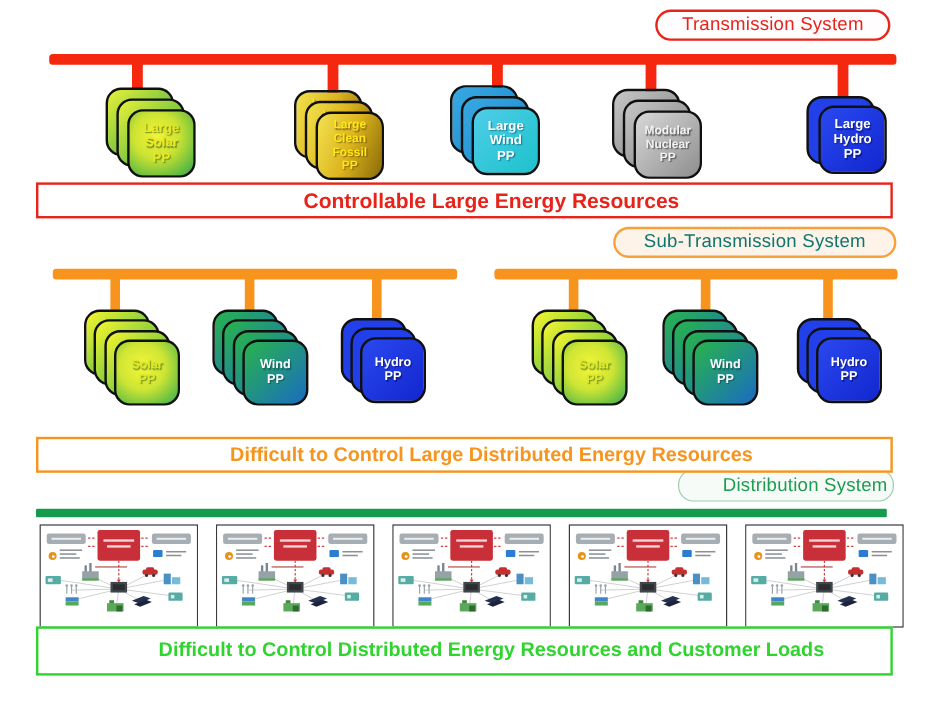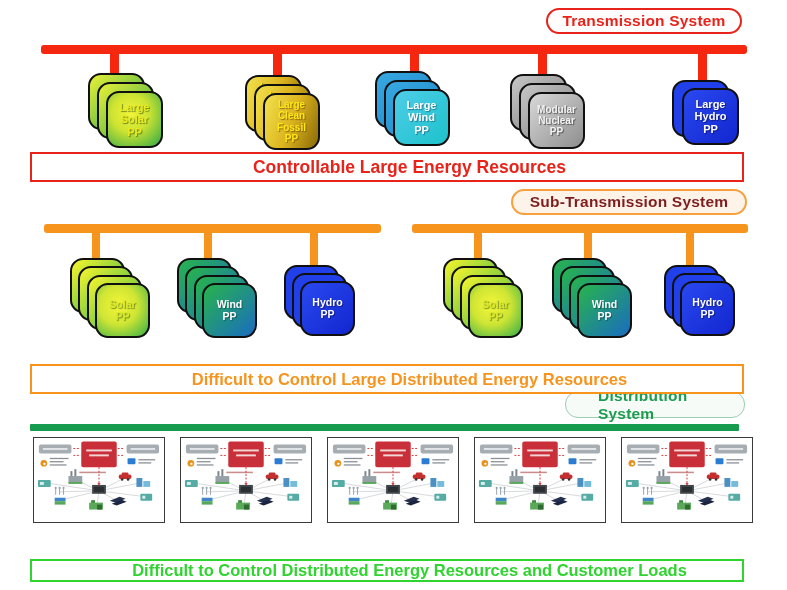--- a/index.html
+++ b/index.html
@@ -3,24 +3,24 @@
 <meta charset="utf-8">
 <style>
   html,body{margin:0;padding:0;background:#ffffff;}
   #canvas{
     position:relative;width:787px;height:590px;background:#ffffff;overflow:hidden;
     font-family:"Liberation Sans", sans-serif;
   }
   
   .sys-label{
     position:absolute;display:flex;align-items:center;justify-content:center;
-    font-weight:bold;box-sizing:border-box;letter-spacing:.2px;border-radius:13px;
+    font-weight:normal;box-sizing:border-box;letter-spacing:.2px;border-radius:13px;
   }
   .lbl-trans{left:546px;top:8px;width:196px;height:26px;border:2px solid #e8231a;color:#e8231a;font-size:15.5px;background:#fffdfd;}
-  .lbl-subtrans{left:511px;top:189px;width:236px;height:26px;border:2px solid #f7a03c;color:#7f1d1d;font-size:15.5px;background:#fdf3e9;}
+  .lbl-subtrans{left:511px;top:189px;width:236px;height:26px;border:2px solid #f7a03c;color:#0f766e;font-size:15.5px;background:#fdf3e9;}
   .lbl-dist{left:565px;top:391px;width:180px;height:27px;border:1.5px solid #9ccdb0;color:#1d9c50;font-size:15.5px;background:#f6fbf8;padding-left:32px;}
   
   .bus{position:absolute;border-radius:3px;}
   .bus-red{left:41px;top:45px;width:706px;height:9px;background:#f5270f;}
   .bus-orange{top:224px;height:9px;background:#f7941d;}
   .bus-orange.l{left:44px;width:337px;}
   .bus-orange.r{left:412px;width:336px;}
   .bus-green{left:30px;top:424px;width:709px;height:7px;background:#169b4e;border-radius:1px;}
   .drop{position:absolute;width:9px;z-index:1;}
   .drop-red{top:50px;height:48px;background:#f5270f;}
@@ -48,21 +48,21 @@
   .c-msolar{background:radial-gradient(circle at 42% 40%, #f4f638 0%, #cfe534 45%, #35ae4a 100%);color:#dce82a;text-shadow:1px 1px 1px rgba(35,75,20,.55);}
   .c-msolar-back{background:linear-gradient(135deg,#f6f62e 0%,#35b04a 100%);}
   .c-mwind{background:linear-gradient(135deg,#28b44c 0%,#1a6cc0 100%);color:#ffffff;text-shadow:1px 1px 1px rgba(0,40,40,.45);}
   
   .band{
     position:absolute;left:30px;width:714px;box-sizing:border-box;
     display:flex;align-items:center;justify-content:center;font-weight:bold;background:#fff;padding-left:45px;
   }
   .band-red{top:152px;height:30px;border:2.5px solid #e8231a;color:#e8231a;font-size:17.5px;}
   .band-orange{top:350px;height:30px;border:2px solid #f7941d;color:#f7941d;font-size:16.5px;margin-top:14px;}
-  .band-green{top:559px;height:23px;border:2px solid #2fd42f;color:#2fd42f;font-size:16.5px;}
+  .band-green{top:522px;height:41px;border:2px solid #2fd42f;color:#2fd42f;font-size:16.5px;}
   
   #thumb-row{position:absolute;left:0;top:0;}
   .thumb{
     position:absolute;top:437px;width:132px;height:86px;background:#ffffff;
     border:1.5px solid #3a3a3a;box-sizing:border-box;
   }
   .thumb svg{display:block;width:100%;height:100%;}
 </style>
 </head>
 <body>

